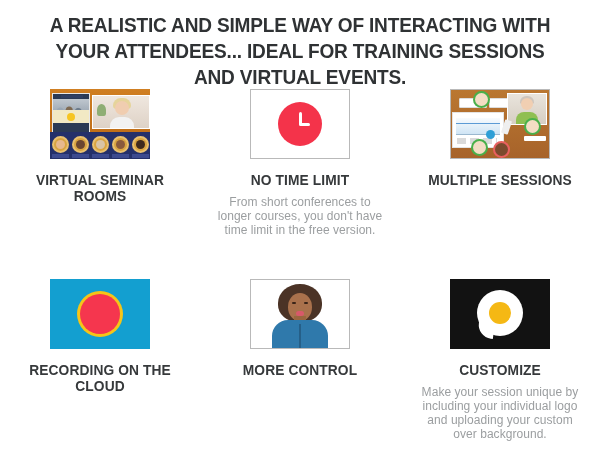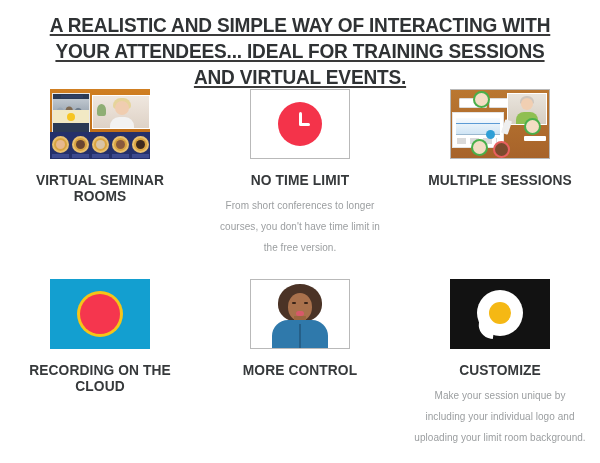--- a/index.html
+++ b/index.html
@@ -13,21 +13,20 @@
     overflow: hidden;
     font-family: "Liberation Sans", sans-serif;
     color: #3a3a3a;
   }
 
   .page {
     width: 600px;
     height: 463px;
     position: relative;
     background: #ffffff;
-    text-decoration: underline;
   }
 
   
   .headline {
     margin: 0;
     padding: 12px 14px 0 14px;
     text-align: center;
     font-family: "Liberation Sans Narrow", "Liberation Sans", sans-serif;
     font-weight: bold;
     font-size: 20.5px;
@@ -80,22 +79,22 @@
     font-weight: bold;
     font-size: 14.5px;
     line-height: 16px;
     letter-spacing: 0.1px;
     color: #36393b;
     text-transform: uppercase;
     transform: scaleX(0.95);
   }
   .card-body {
     margin: 7px 0 0 0;
-    font-size: 10px;
-    line-height: 21px;
+    font-size: 12px;
+    line-height: 14px;
     color: #9b9ea0;
     letter-spacing: 0.05px;
   }
 
   
   .vc {
     background: #c9771f;
   }
   .vc .vc-top {
     position: absolute; left: 0; top: 0; right: 0; height: 44px;
@@ -476,17 +475,17 @@
 
     <div class="card">
       <div class="thumb-wrap">
         <div class="thumb logo">
           <div class="tail"></div>
           <div class="egg"></div>
           <div class="yolk"></div>
         </div>
       </div>
       <div class="card-title">CUSTOMIZE</div>
-      <div class="card-body">Make your session unique by including your individual logo and uploading your limit room background.</div>
+      <div class="card-body">Make your session unique by including your individual logo and uploading your custom over background.</div>
     </div>
 
   </div>
 </div>
 
 </body></html>

